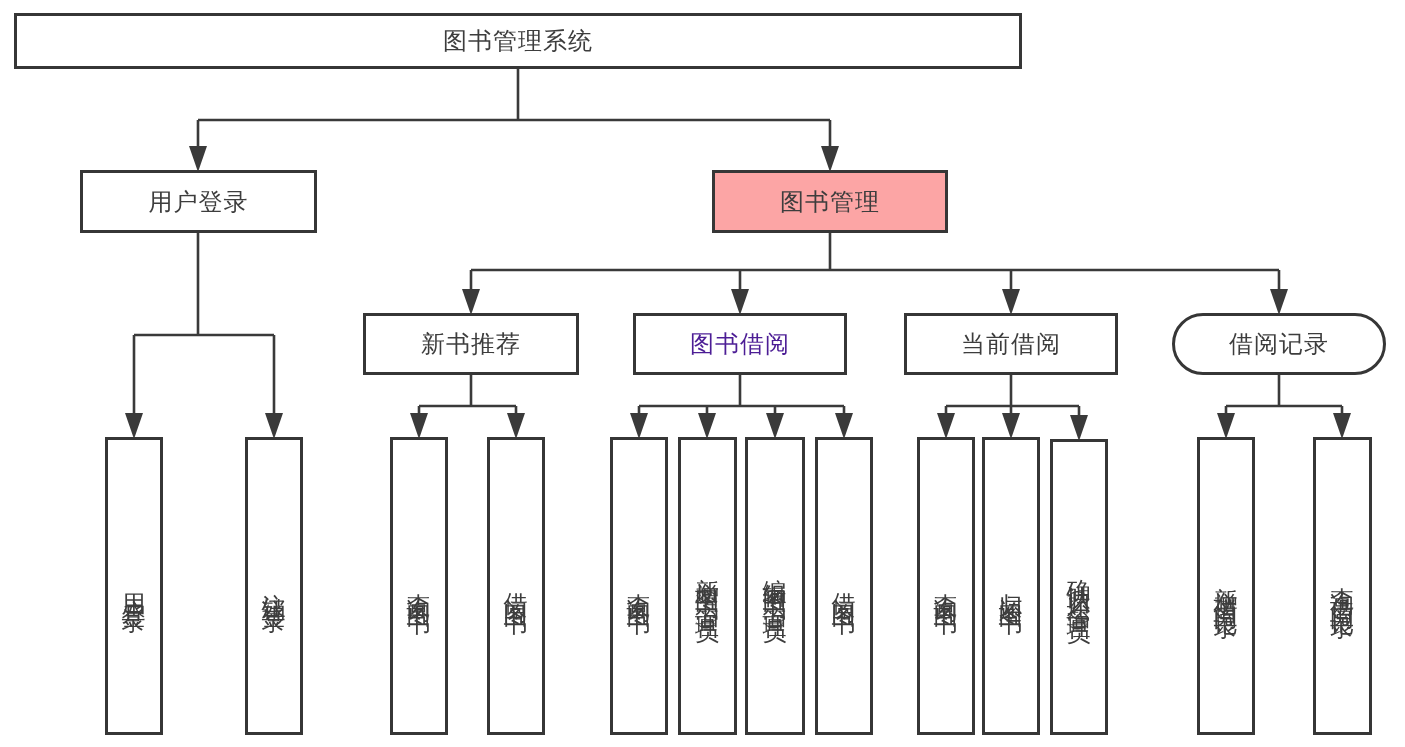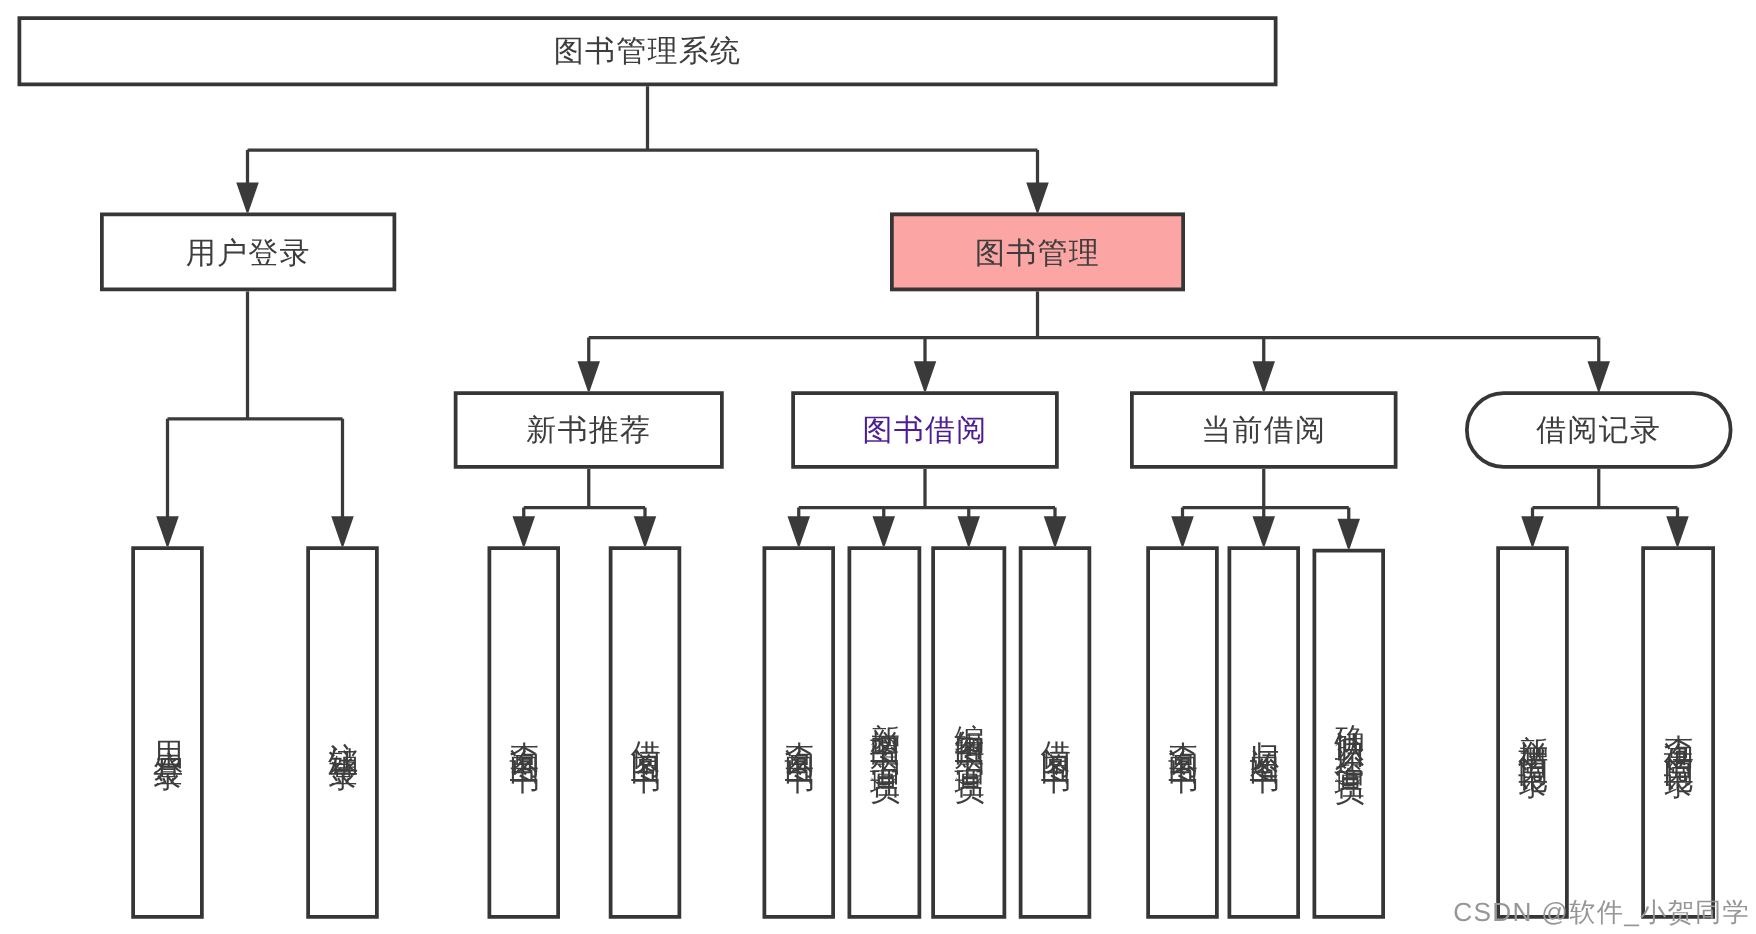--- a/index.html
+++ b/index.html
@@ -133,14 +133,13 @@
       <div class="node vert" style="left: 1050px; top: 439px; width: 58px; height: 296px; border-color: rgb(54, 54, 54); background: rgb(255, 255, 255); color: rgb(61, 61, 61);">
         <span class="label">确认归还（管理员）</span>
       </div>
       <div class="node vert" style="left: 1197px; top: 437px; width: 58px; height: 298px; border-color: rgb(54, 54, 54); background: rgb(255, 255, 255); color: rgb(61, 61, 61);">
         <span class="label">新增借阅记录</span>
       </div>
       <div class="node vert" style="left: 1313px; top: 437px; width: 59px; height: 298px; border-color: rgb(54, 54, 54); background: rgb(255, 255, 255); color: rgb(61, 61, 61);">
         <span class="label">查询借阅记录</span>
       </div>
     </div>
-  <div class="watermark" style="color: rgb(150, 150, 150);">CSDN @软件_小贺同学</div>
 </div>
 
 </body></html>

